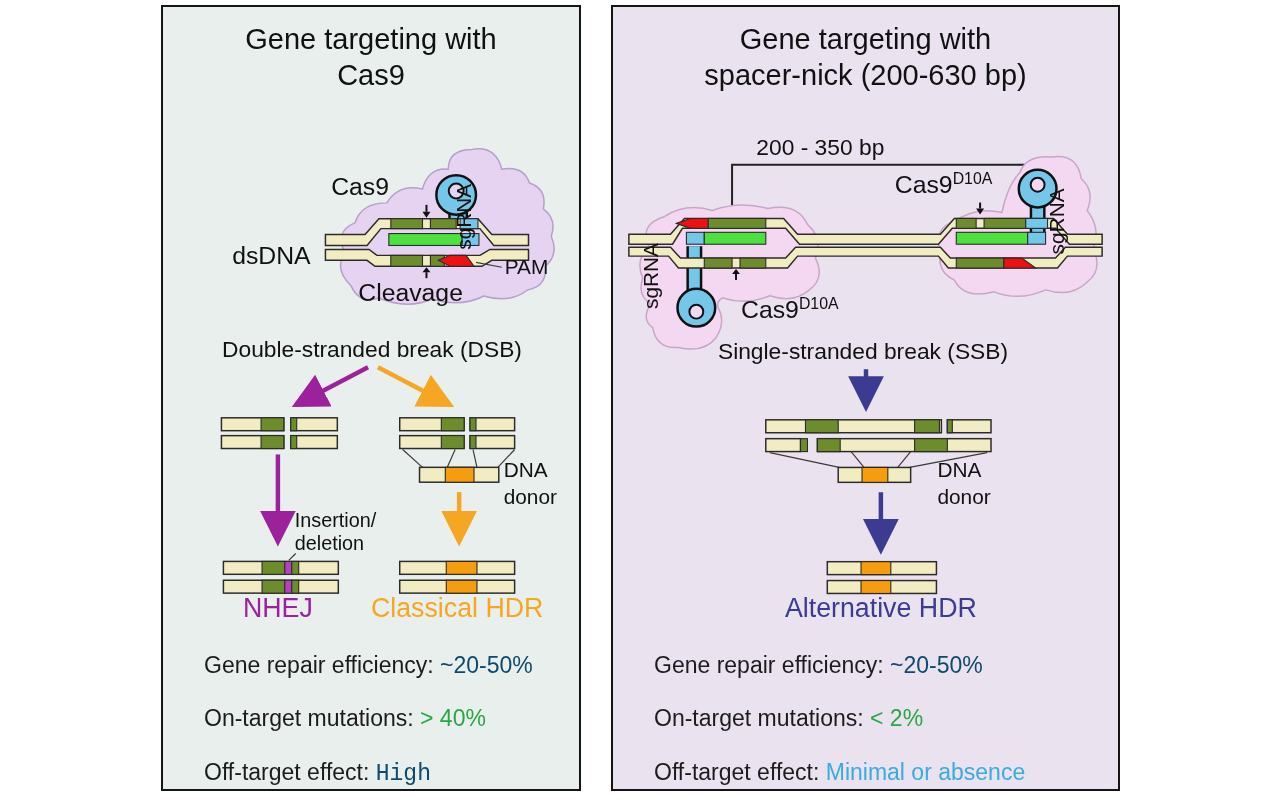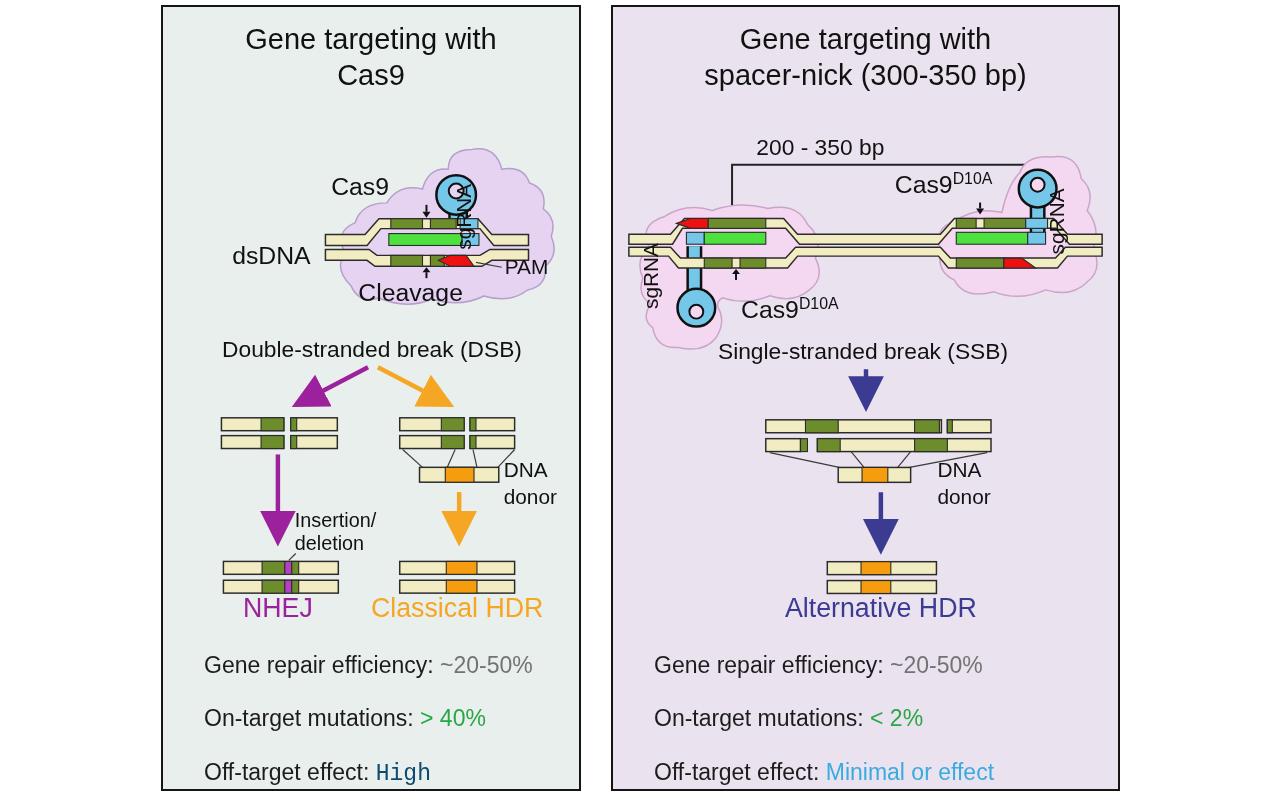--- a/index.html
+++ b/index.html
@@ -7,21 +7,21 @@
          font-family:"Liberation Sans",sans-serif;color:#111;}
   .panel{position:absolute;top:5px;height:786px;border:2px solid #151515;box-sizing:border-box;}
   .panel.left{left:161px;width:420px;background:#e9efed;}
   .panel.right{left:611px;width:509px;background:#eae2ef;}
   .ptitle{position:absolute;top:14px;left:0;width:100%;text-align:center;
           font-size:29px;line-height:36px;color:#111;}
   .art{position:absolute;left:0;top:0;width:100%;height:100%;}
   .stats{position:absolute;left:0;top:0;width:100%;}
   .stat-row{position:absolute;left:41px;white-space:nowrap;font-size:23px;}
   .stat-row .lab{color:#1c1c1c;text-align:center;}
-  .v-red{color:#737373;}
+  .v-red{color:#0c4a6e;}
   .v-green{color:#28a745;text-align:center;}
   .v-blue{color:#0c4a6e;font-family:Liberation Mono, monospace;}
   .v-lblue{color:#3aabdf;}
   
   text{font-family:"Liberation Sans",sans-serif;fill:#111;}
   .t27{font-size:27px;} .t25{font-size:25px;} .t23{font-size:23px;}
   .t21{font-size:21px;} .t20{font-size:20px;} .t16{font-size:16px;}
   .tan{fill:#f2ecc3;stroke:#2b2b2b;stroke-width:1.5;}
   .olv{fill:#6d8c2b;stroke:#2b2b2b;stroke-width:1.1;}
   .grn{fill:#4ce13e;stroke:#2b2b2b;stroke-width:1.1;}
@@ -191,21 +191,21 @@
       </div>
       <div class="stat-row" style="top:752px">
         <span class="lab">Off-target effect: </span><span class="v-blue">High</span>
       </div>
     </div>
   </section>
 
   <section class="panel right">
     <div class="ptitle">
       <div>Gene targeting with</div>
-      <div>spacer-nick (300-350 bp)</div>
+      <div>spacer-nick (200-630 bp)</div>
     </div>
 
     <svg class="art" viewBox="0 0 509 786">
       <defs>
         <marker id="mInd" markerWidth="9" markerHeight="9" refX="6" refY="4" orient="auto">
           <path d="M0,0 L8,4 L0,8 Z" fill="#3b3b92"></path>
         </marker>
       </defs>
 
       <text class="t23" x="209" y="148" text-anchor="middle">200 - 350 bp</text>
@@ -313,17 +313,17 @@
     </svg>
 
     <div class="stats">
       <div class="stat-row" style="top:645px">
         <span class="lab">Gene repair efficiency: </span><span class="v-red">~20-50%</span>
       </div>
       <div class="stat-row" style="top:698px">
         <span class="lab">On-target mutations: </span><span class="v-green">&lt; 2%</span>
       </div>
       <div class="stat-row" style="top:752px">
-        <span class="lab">Off-target effect: </span><span class="v-lblue">Minimal or effect</span>
+        <span class="lab">Off-target effect: </span><span class="v-lblue">Minimal or absence</span>
       </div>
     </div>
   </section>
 </div>
 
 </body></html>

